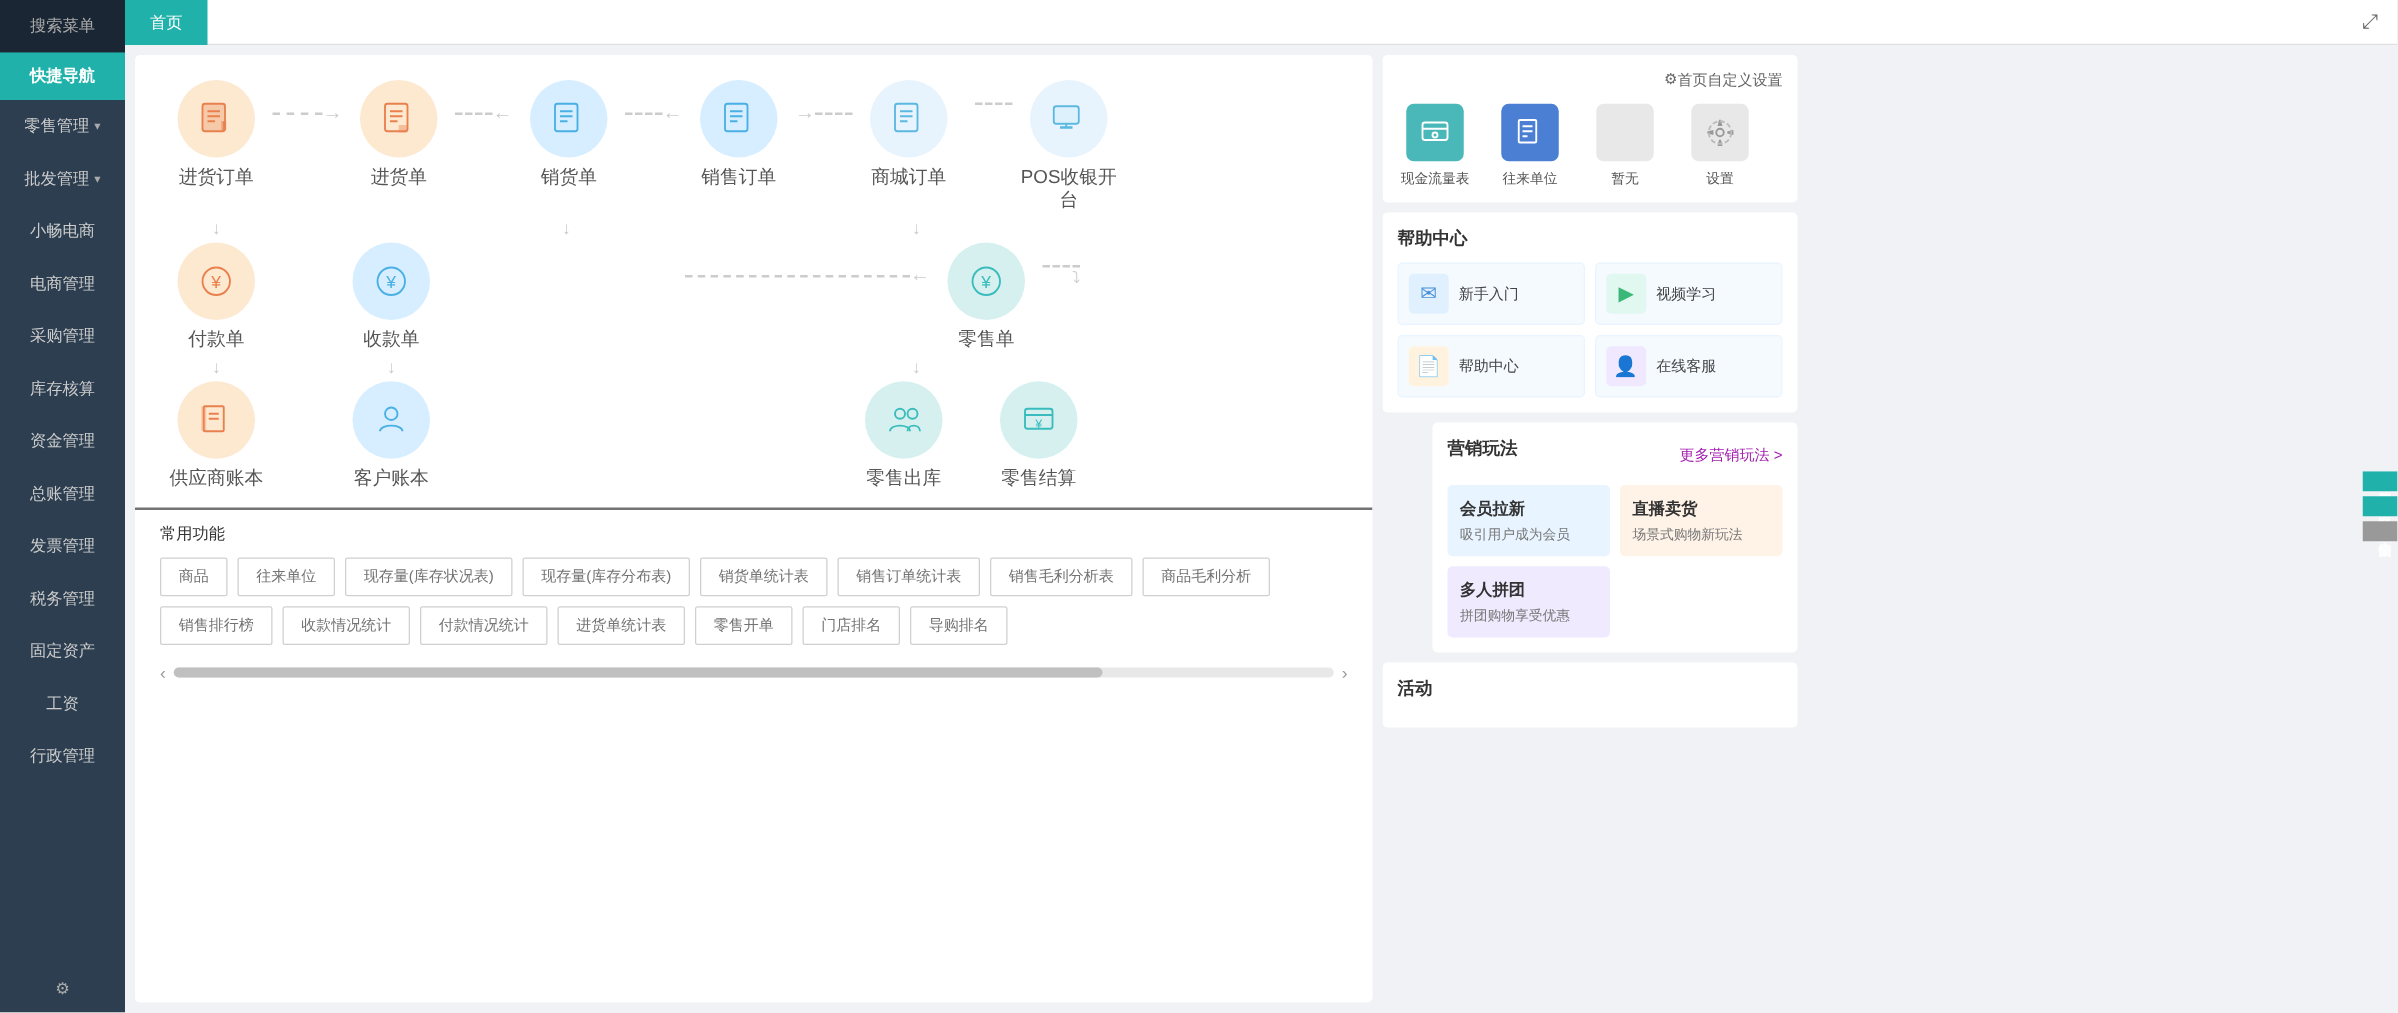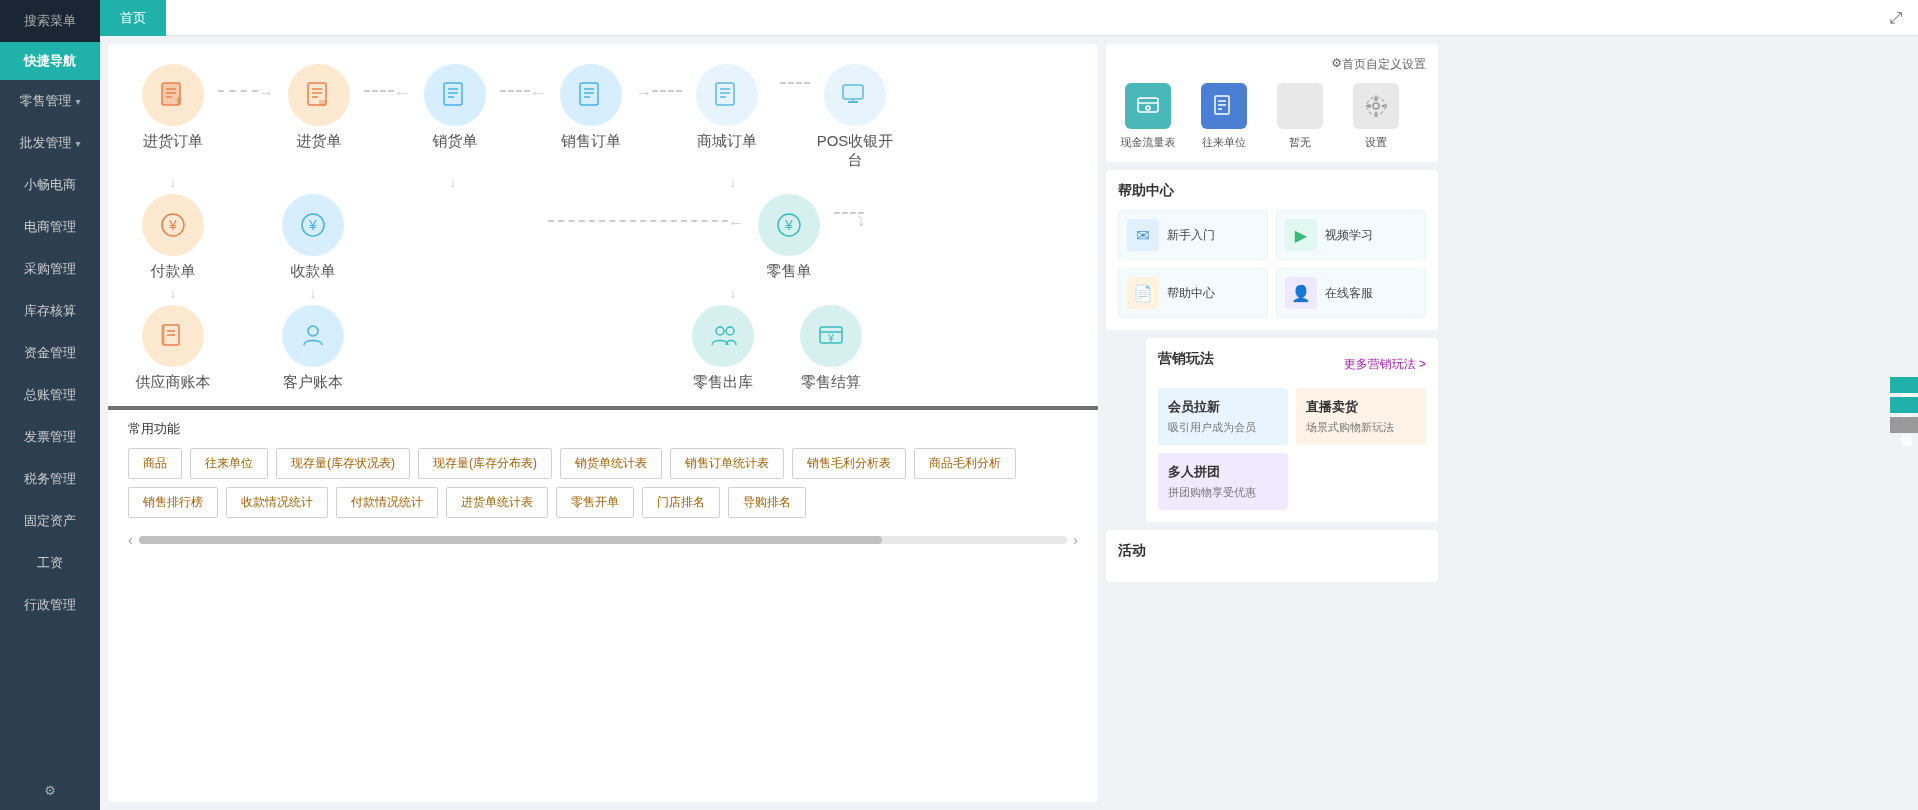--- a/index.html
+++ b/index.html
@@ -139,40 +139,40 @@
     .flow-circle.orange { background: #fde8d0; color: #e8814e; }
     .flow-circle.blue { background: #d6eeff; color: #4ab0e4; }
     .flow-circle.teal { background: #d6f0f0; color: #3abcbc; }
     .flow-circle.light-blue { background: #e8f4fd; color: #5bb8e0; }
 
     .flow-label { font-size: 15px; color: #555; text-align: center; }
 
     
     .common-func {
       padding: 10px 20px 14px;
-      border-top: 4px solid #737373;
+      border-top: 2px solid #737373;
     }
     .common-func-title {
       font-size: 13px;
       color: #333;
       margin-bottom: 10px;
       font-weight: 500;
     }
     .func-buttons {
       display: flex;
       flex-wrap: wrap;
       gap: 8px;
     }
     .func-btn {
       border: 1px solid #d0d0d0;
       background: #fff;
       padding: 6px 14px;
       border-radius: 2px;
       font-size: 12px;
-      color: #a16207;
+      color: #737373;
       cursor: pointer;
     }
 
     
     .scroll-bar-container {
       padding: 0 20px 8px;
       display: flex;
       align-items: center;
       gap: 6px;
     }

